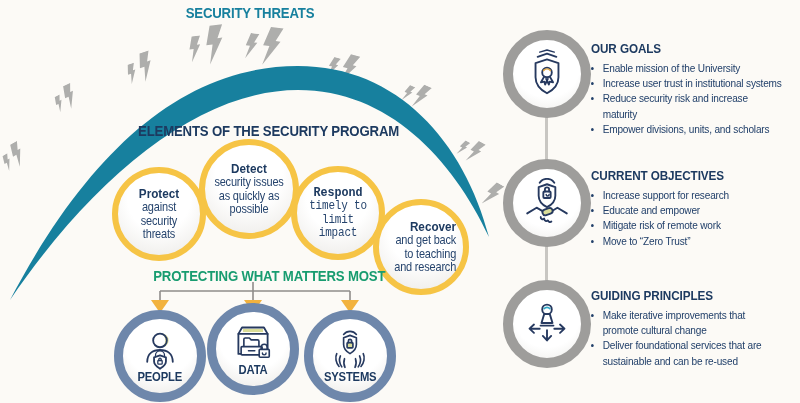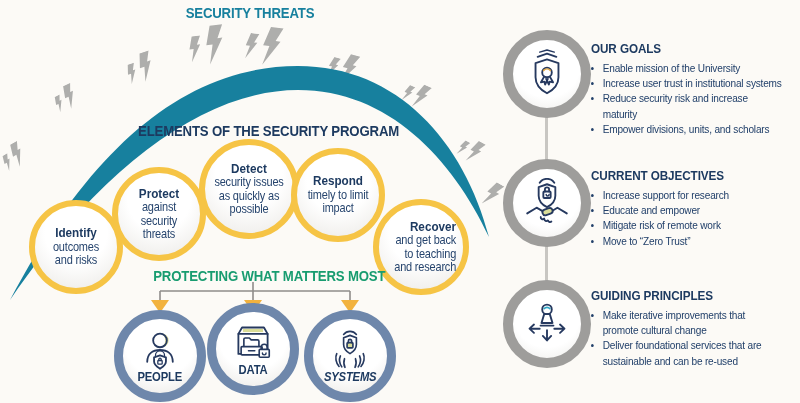--- a/index.html
+++ b/index.html
@@ -95,39 +95,33 @@
       <use href="#bolt" x="16" y="0" width="19" height="36"></use>
     </svg>
   <svg class="abs bolts" style="left:485px;top:182px;transform:rotate(30deg);" width="16" height="26" viewBox="0 0 30 55">
       <use href="#bolt" x="0" y="0" width="30" height="55"></use>
     </svg>
 
   <svg class="abs" style="left:0;top:55px;z-index:1;" width="500" height="260" viewBox="0 0 500 260">
     <path fill="#17809e" d="M 10 245 C 90 93, 185 11, 298 11 C 398 11, 464 87, 489 182 C 452 103, 388 35, 298 35 C 200 35, 95 120, 10 245 Z"></path>
   </svg>
 
-  <div class="abs el-circle" style="left:29px;top:200px;width:94px;height:94px;">
-    <div class="ctext">
-        <div class="el-title">Identify</div>
-    <div class="el-desc" style="max-width:62px;">outcomes and risks</div>
-      </div>
-  </div>
   <div class="abs el-circle" style="left:199px;top:139px;width:100px;height:100px;">
     <div class="ctext">
         <div class="el-title">Detect</div>
     <div class="el-desc" style="max-width:84px;">security issues as quickly as possible</div>
       </div>
   </div>
   <div class="abs el-circle" style="left:112px;top:167px;width:94px;height:94px;">
     <div class="ctext">
         <div class="el-title">Protect</div>
     <div class="el-desc" style="max-width:56px;">against security threats</div>
       </div>
   </div>
-  <div class="abs el-circle" style="left:291px;top:148px;width:94px;height:94px;">
+  <div class="abs el-circle" style="left:291px;top:166px;width:94px;height:94px;font-family:Liberation Mono, monospace;">
     <div class="ctext">
         <div class="el-title">Respond</div>
     <div class="el-desc" style="max-width:72px;">timely to limit impact</div>
       </div>
   </div>
   <div class="abs el-circle" style="left:373px;top:199px;width:96px;height:96px;text-align:right;">
     <div class="ctext">
         <div class="el-title">Recover</div>
     <div class="el-desc" style="max-width:78px;">and get back to teaching and research</div>
       </div>
@@ -165,21 +159,21 @@
       <path d="M14 27 V19 a1.5 1.5 0 0 1 1.5 -1.5 h4.5 l2 2 h7 a1.5 1.5 0 0 1 1.5 1.5 v6" stroke-width="1.8"></path>
       <rect x="11" y="27" width="23" height="9" rx="1" fill="#ffffff" stroke-width="1.8"></rect>
       <path d="M19 31.5 h7" stroke-width="1.6"></path>
       <path d="M33 30 v-2.3 a3.3 3.3 0 0 1 6.6 0 V30" stroke-width="1.8"></path>
       <rect x="30.8" y="30" width="11" height="8.6" rx="1" fill="#ffffff" stroke-width="1.8"></rect>
       <path d="M34.3 34 a2 2 0 0 0 4 0" stroke-width="1.5"></path>
     </svg>
     <div class="asset-label">DATA</div>
   </div>
 
-  <div class="abs asset-circle" style="left:304px;top:310px;width:92px;height:92px;font-style:italic;">
+  <div class="abs asset-circle" style="left:304px;top:310px;width:92px;height:92px;">
     <svg width="44" height="42" viewBox="0 0 48 46" fill="none" stroke="#26395f" stroke-width="1.8" stroke-linecap="round" stroke-linejoin="round">
       <path d="M17 6 a9 9 0 0 1 14 0"></path>
       <path d="M24 7 l7 2.5 V17 c0 5.5 -3.5 8 -7 10 c-3.5 -2 -7 -4.5 -7 -10 V9.5 Z" fill="#ffffff"></path>
       <rect x="20.8" y="15" width="6.4" height="5.6" rx="0.9" fill="#d9dc98"></rect>
       <path d="M22.2 15 v-1.8 a1.8 1.8 0 0 1 3.6 0 V15"></path>
       <path d="M12 41 c-3.5 -4 -4.5 -10 -2.5 -14 m5.5 14.5 c-2.5 -3.5 -3 -8.5 -1.5 -12 m5 12.5 c-1.5 -3 -1.5 -6.5 -0.5 -9.5"></path>
       <path d="M36 41 c3.5 -4 4.5 -10 2.5 -14 m-5.5 14.5 c2.5 -3.5 3 -8.5 1.5 -12 m-5 12.5 c1.5 -3 1.5 -6.5 0.5 -9.5"></path>
     </svg>
     <div class="asset-label">SYSTEMS</div>
   </div>

